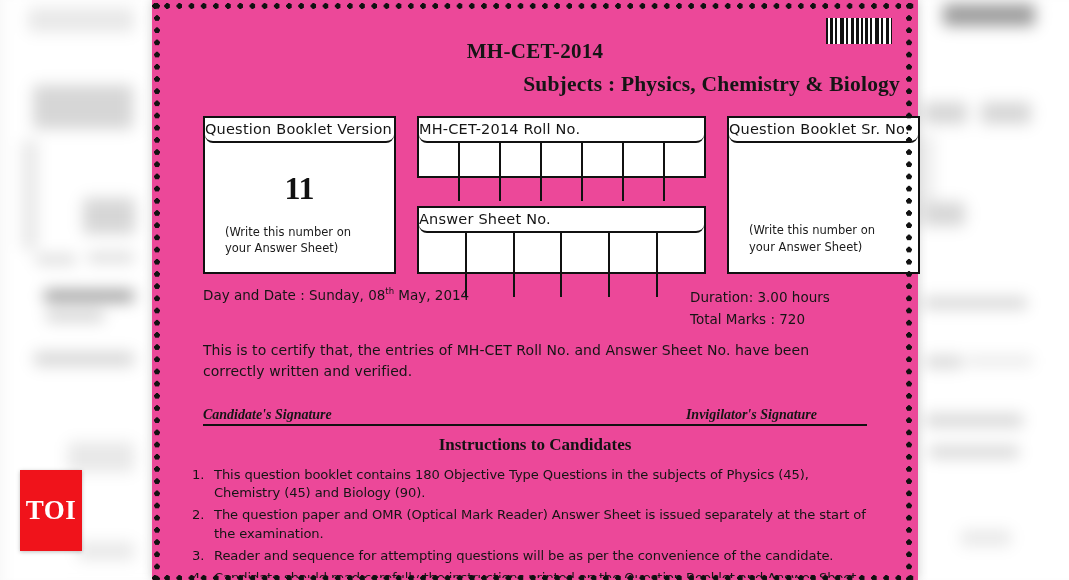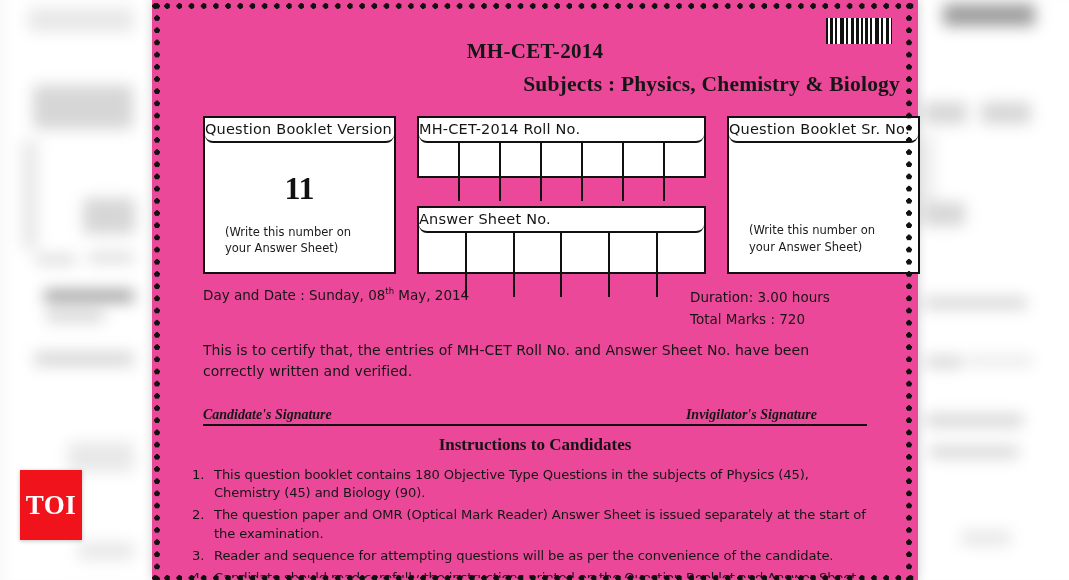--- a/index.html
+++ b/index.html
@@ -22,21 +22,21 @@
   .bg-left::before,.bg-right::before{
     content:"";position:absolute;top:0;bottom:0;left:14px;right:0;
     background:#ffffff;box-shadow:0 0 12px rgba(0,0,0,.13);
   }
   .blob{position:absolute;background:#d6d6d6;border-radius:3px;filter:blur(3px);}
   .blob.light{background:#e8e8e8;}
   .blob.dark{background:#9c9c9c;}
 
   
   .toi-logo{
-    position:absolute;left:20px;top:470px;width:62px;height:70px;
+    position:absolute;left:20px;top:470px;width:62px;height:81px;
     display:flex;align-items:center;justify-content:center;
     box-shadow:0 1px 4px rgba(0,0,0,.25);
     z-index:8;
   }
   .toi-logo span{
     color:#ffffff;font-family:"Liberation Serif",serif;
     font-weight:bold;font-size:27px;letter-spacing:.5px;line-height:1;
   }
 
   

